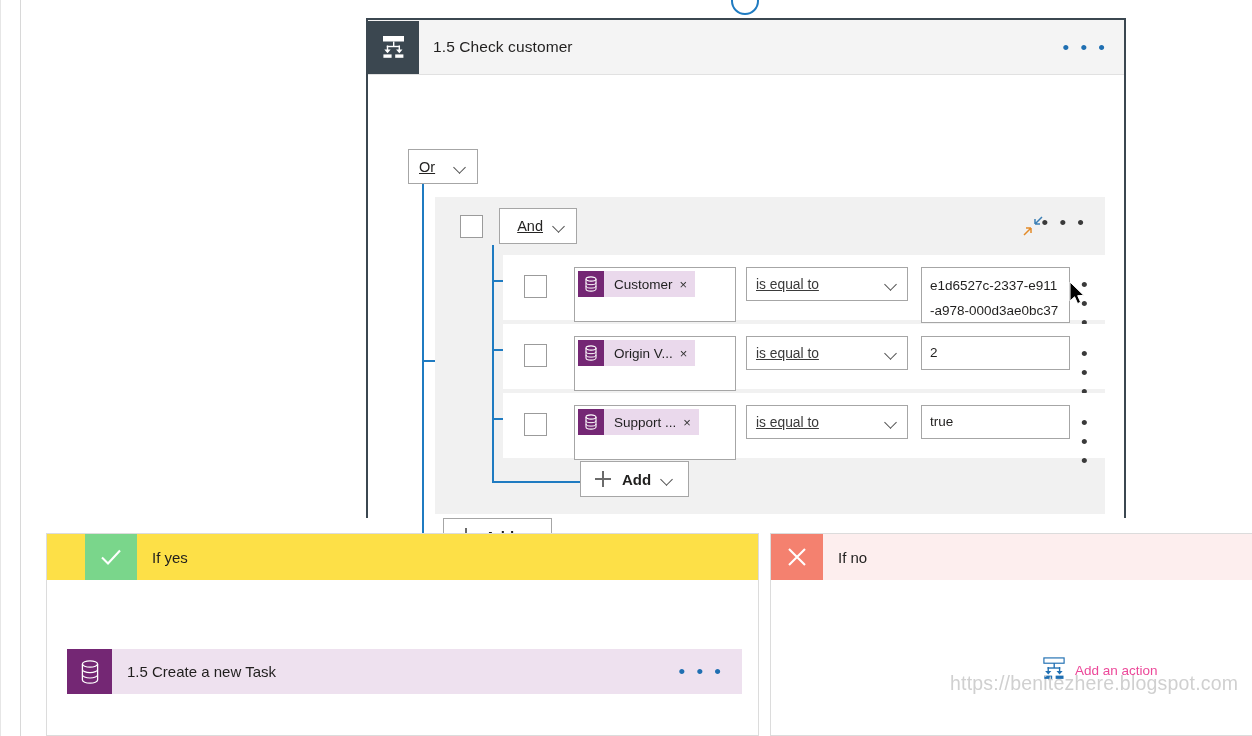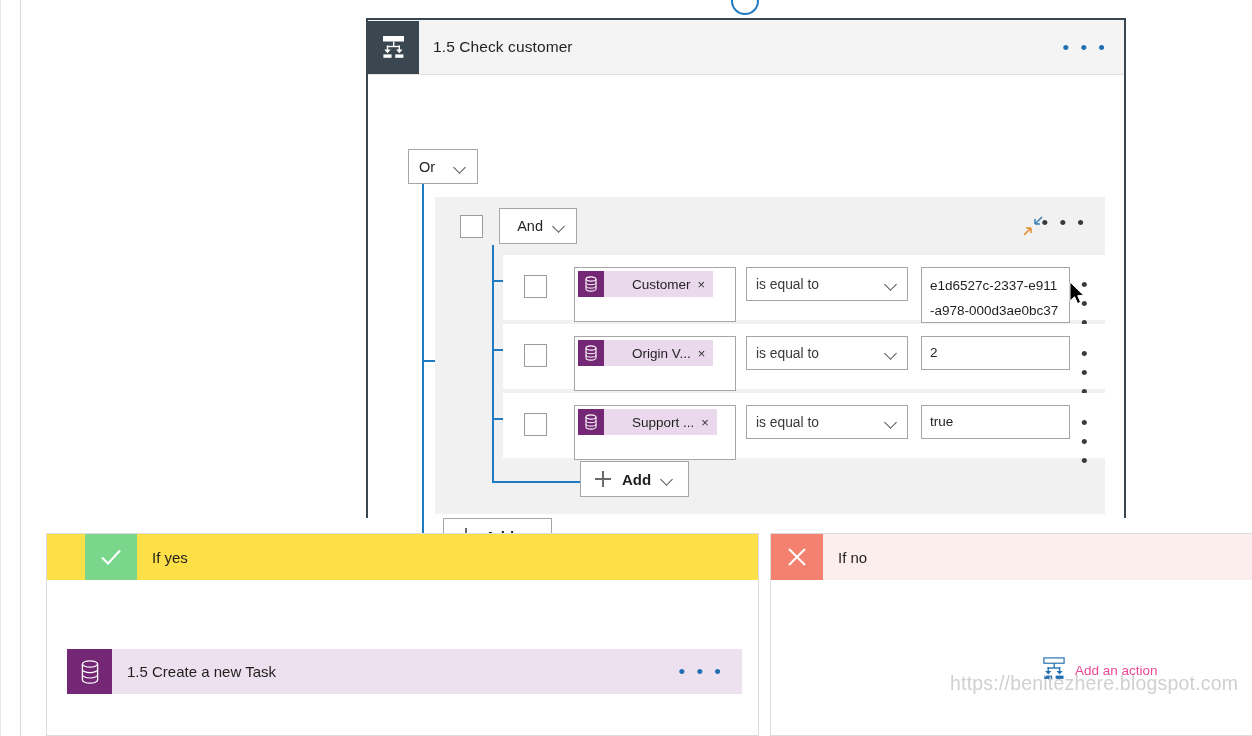--- a/index.html
+++ b/index.html
@@ -92,21 +92,21 @@
     border: 1px solid #a6a6a6;
     background: #ffffff;
     display: inline-flex;
     align-items: center;
     justify-content: space-between;
     font-size: 14.5px;
     color: #252423;
     padding: 0 10px;
     cursor: pointer;
   }
-  .combo .cv { white-space: nowrap; }
+  .combo .cv { white-space: nowrap; text-decoration: underline; }
   .chev {
     margin-left: 10px;
     display: inline-block;
     width: 13px; height: 8px;
     position: relative;
   }
   .chev::before {
     content: "";
     position: absolute;
     left: 1px; top: 0px;
@@ -201,21 +201,21 @@
     width: 26px; height: 26px;
     background: #742774;
     display: flex;
     align-items: center;
     justify-content: center;
     flex: 0 0 26px;
   }
   .token-label {
     font-size: 13.5px;
     color: #1f1f1f;
-    padding: 0 7px 0 28px;
+    padding: 0 7px 0 10px;
     white-space: nowrap;
     overflow: hidden;
   }
   .token-x {
     font-size: 13px;
     color: #333;
     padding-right: 8px;
     cursor: pointer;
     line-height: 1;
   }

